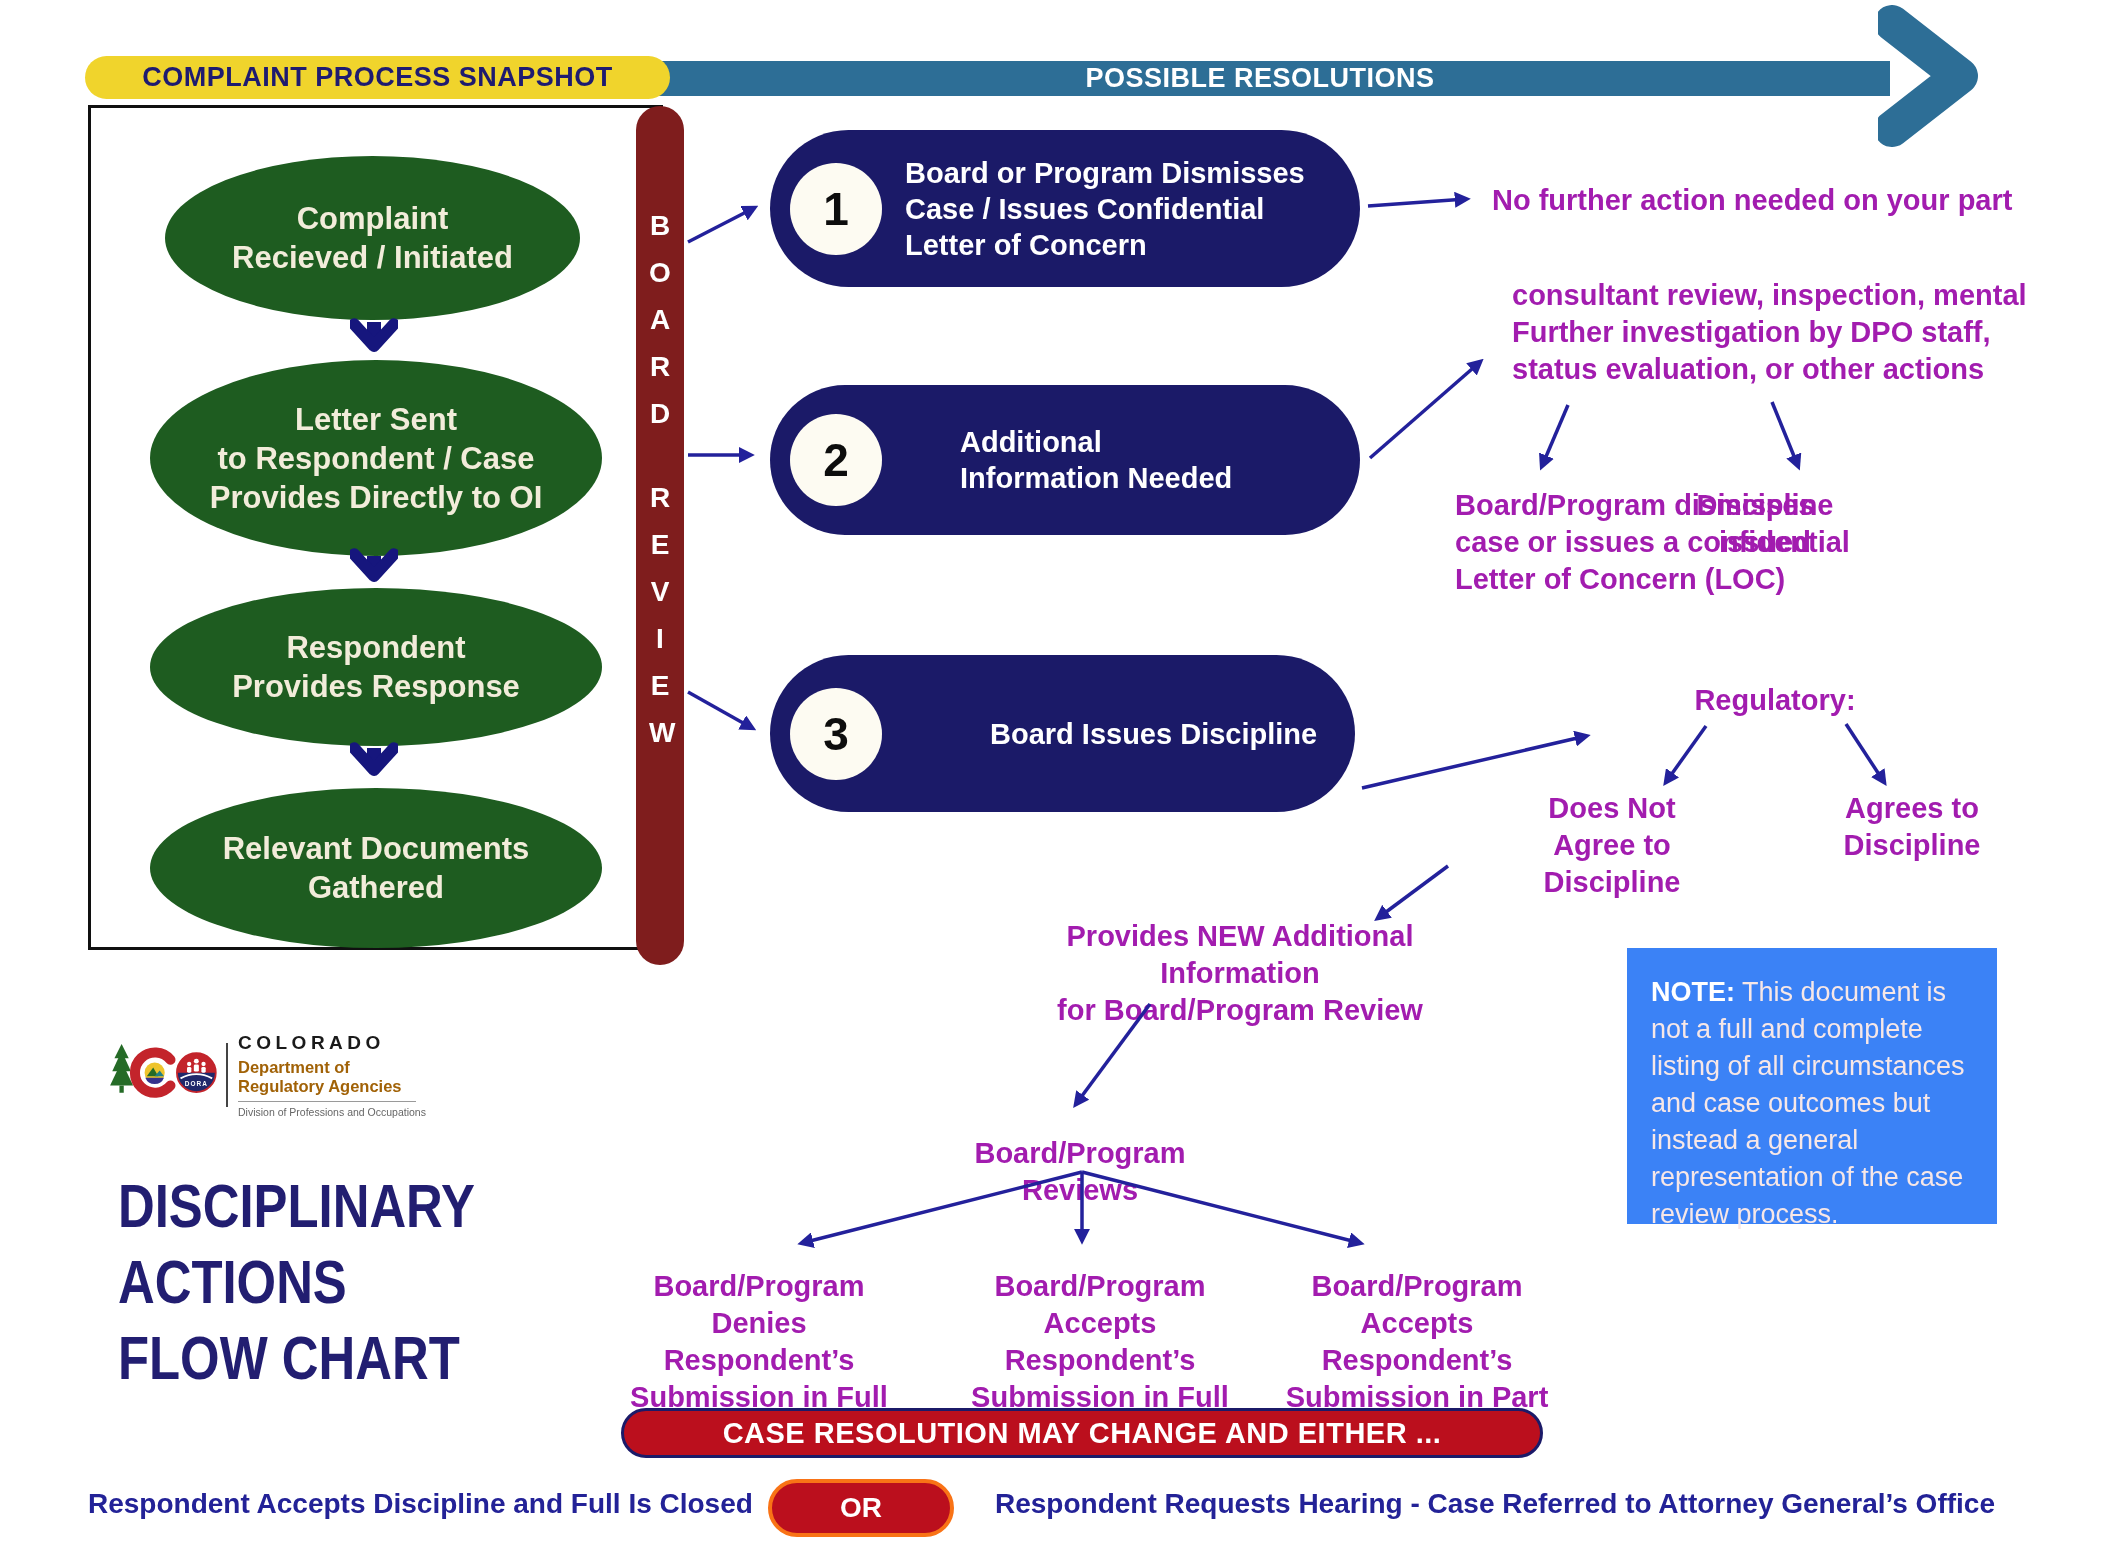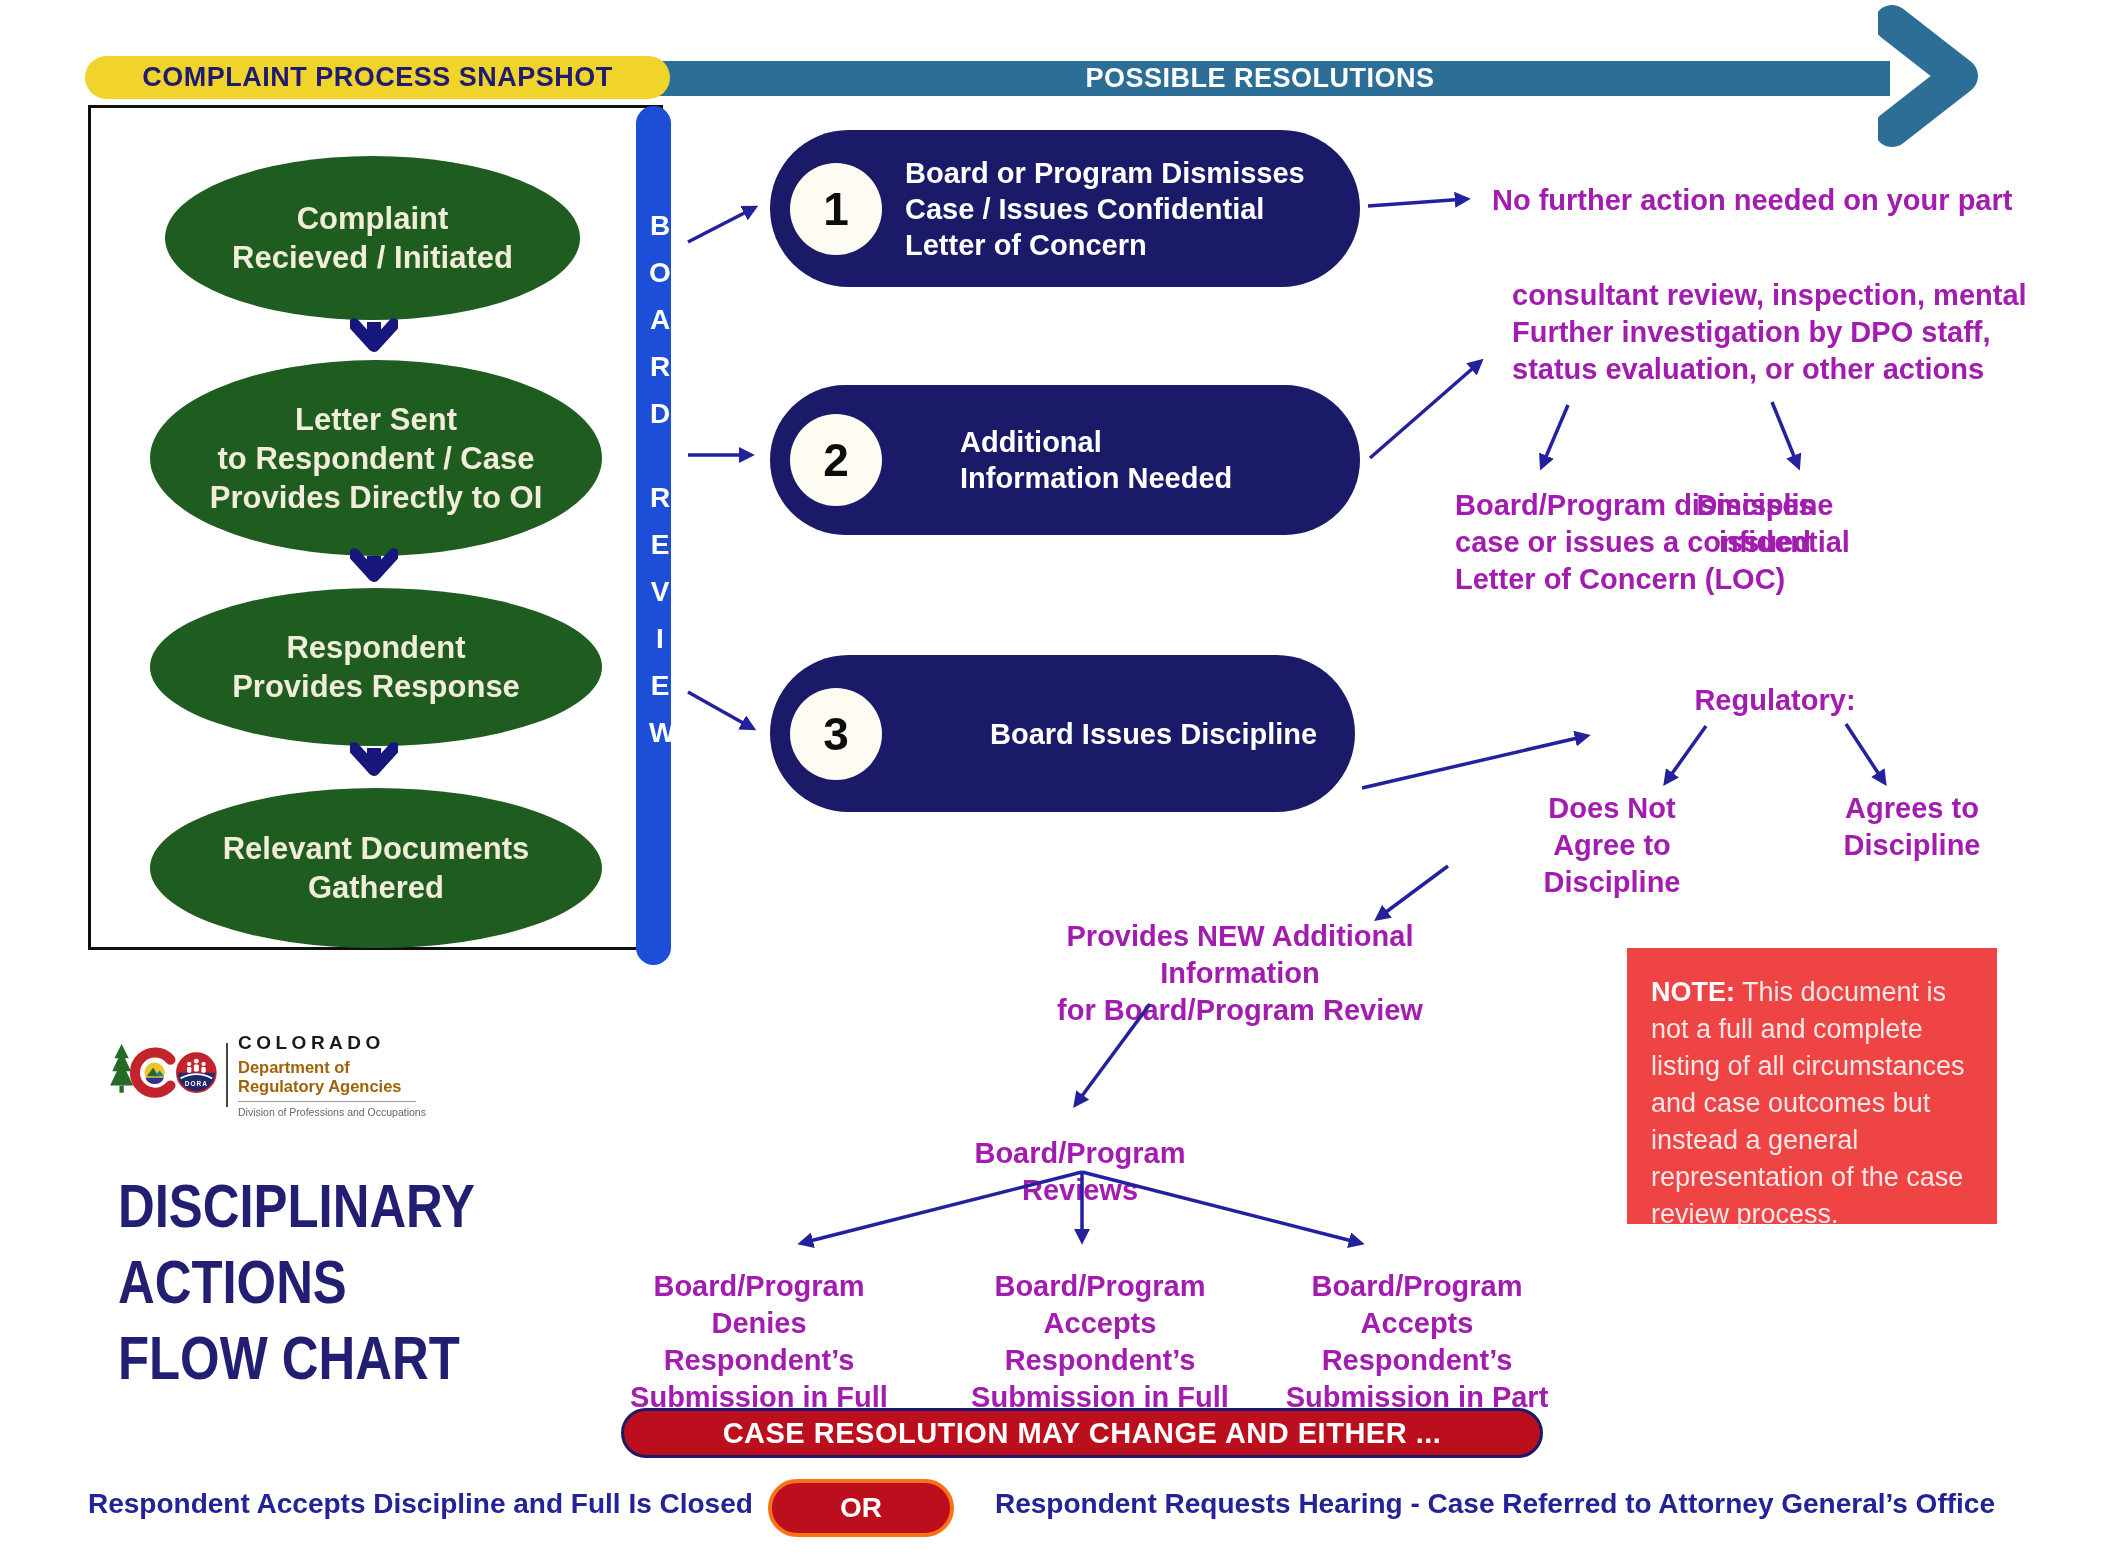--- a/index.html
+++ b/index.html
@@ -16,38 +16,38 @@
   .banner-arrowhead{position:absolute;left:1878px;top:5px;z-index:1;}
 
   
   .left-box{position:absolute;left:88px;top:105px;width:575px;height:845px;
     border:3px solid #101010;background:#fff;box-sizing:border-box;z-index:1;}
   .oval{position:absolute;background:#1e5c20;border-radius:50%;display:flex;flex-direction:column;
     align-items:center;justify-content:center;color:#f2ecda;font-weight:bold;font-size:31px;
     line-height:39px;text-align:center;z-index:2;}
 
   
-  .board-pill{position:absolute;left:636px;top:106px;width:35px;height:859px;background:#1d4ed8;
+  .board-pill{position:absolute;left:636px;top:106px;width:48px;height:859px;background:#7f1d1d;
     border-radius:26px;color:#fff;font-weight:bold;font-size:28px;z-index:2;}
   .board-word{position:absolute;left:13px;width:22px;text-align:center;word-break:break-all;
     line-height:47px;overflow:visible;}
 
   
   .pill{position:absolute;background:#1b1a68;border-radius:80px;display:flex;align-items:center;
     color:#fff;font-weight:bold;font-size:29px;line-height:36px;z-index:2;}
   .pill .num{width:92px;height:92px;background:#fdfbf2;border-radius:50%;margin-left:20px;flex:none;
     display:flex;align-items:center;justify-content:center;color:#0d0d0d;font-size:46px;font-weight:bold;}
 
   
   .ann{position:absolute;color:#a21caf;font-weight:bold;font-size:29px;line-height:37px;
     text-align:center;z-index:2;}
   .ann.left{text-align:left;}
 
   
-  .note-box{position:absolute;left:1627px;top:948px;width:370px;height:276px;background:#ef4444;
+  .note-box{position:absolute;left:1627px;top:948px;width:370px;height:276px;background:#3b82f6;
     box-sizing:border-box;padding:26px 20px 0 24px;color:#f7e7e7;font-size:27px;line-height:37px;
     font-weight:normal;z-index:2;}
   .note-box b{color:#ffffff;font-weight:bold;}
 
   
   .case-banner{position:absolute;left:621px;top:1408px;width:922px;height:50px;background:#bb0f1d;
     border:3px solid #1b1a68;border-radius:27px;box-sizing:border-box;display:flex;align-items:center;
     justify-content:center;color:#fff;font-weight:bold;font-size:29px;letter-spacing:.5px;z-index:2;}
   .or-pill{position:absolute;left:768px;top:1479px;width:186px;height:58px;background:#bb0f1d;
     border:4px solid #f97316;border-radius:30px;box-sizing:border-box;display:flex;align-items:center;

